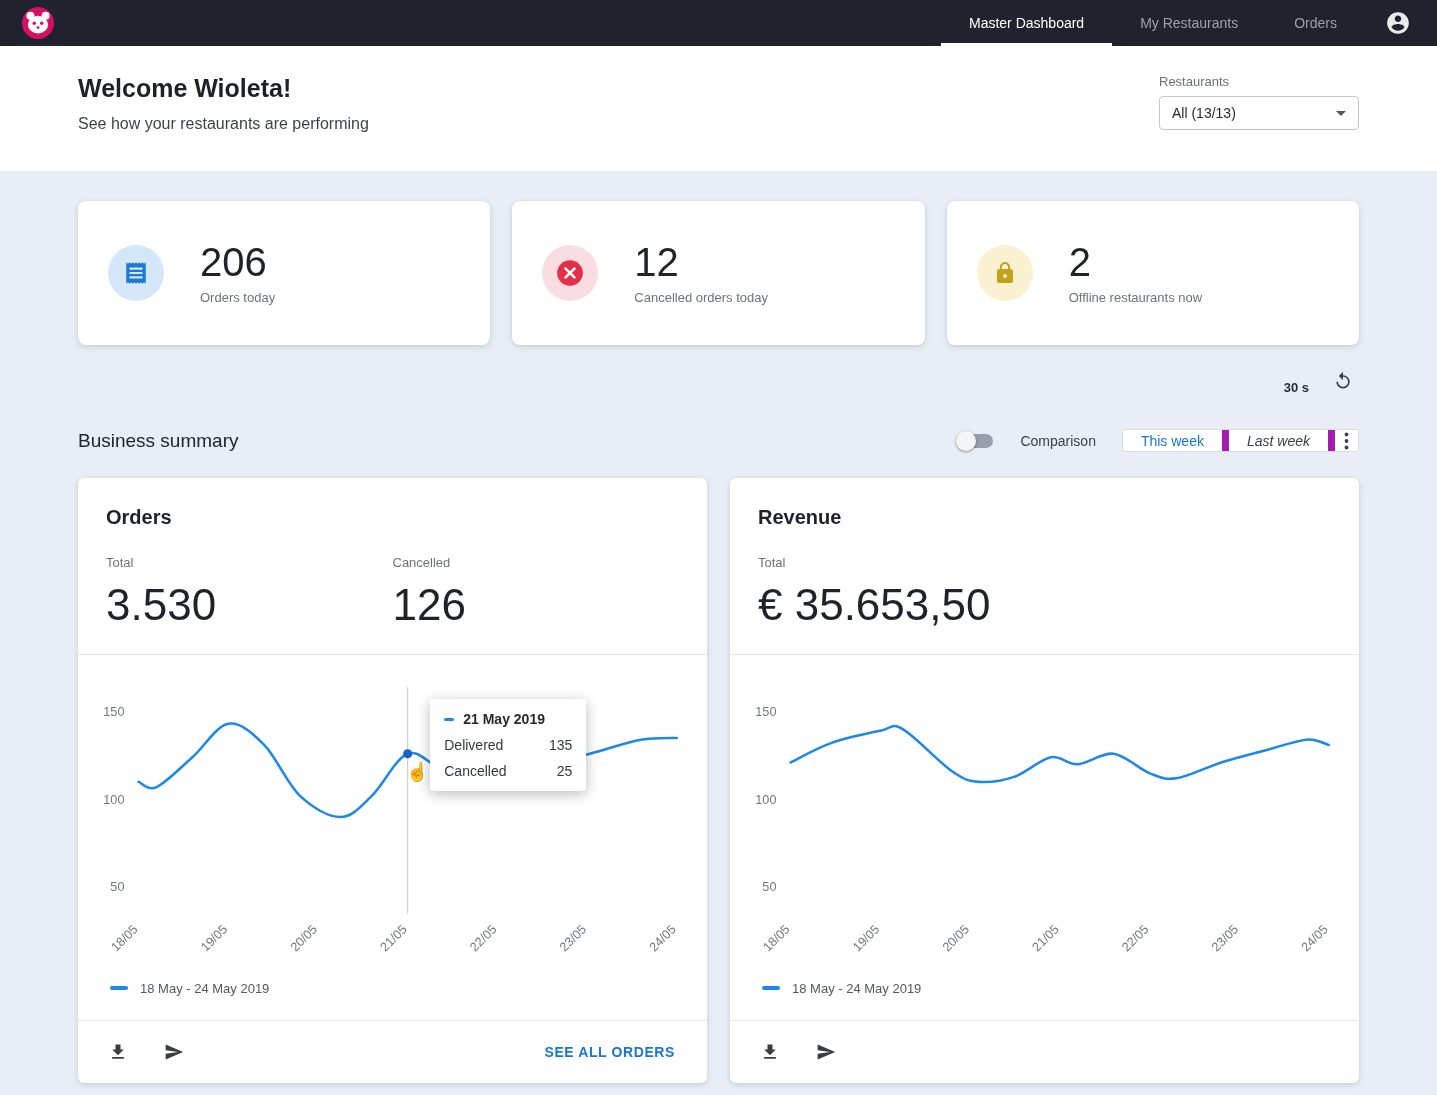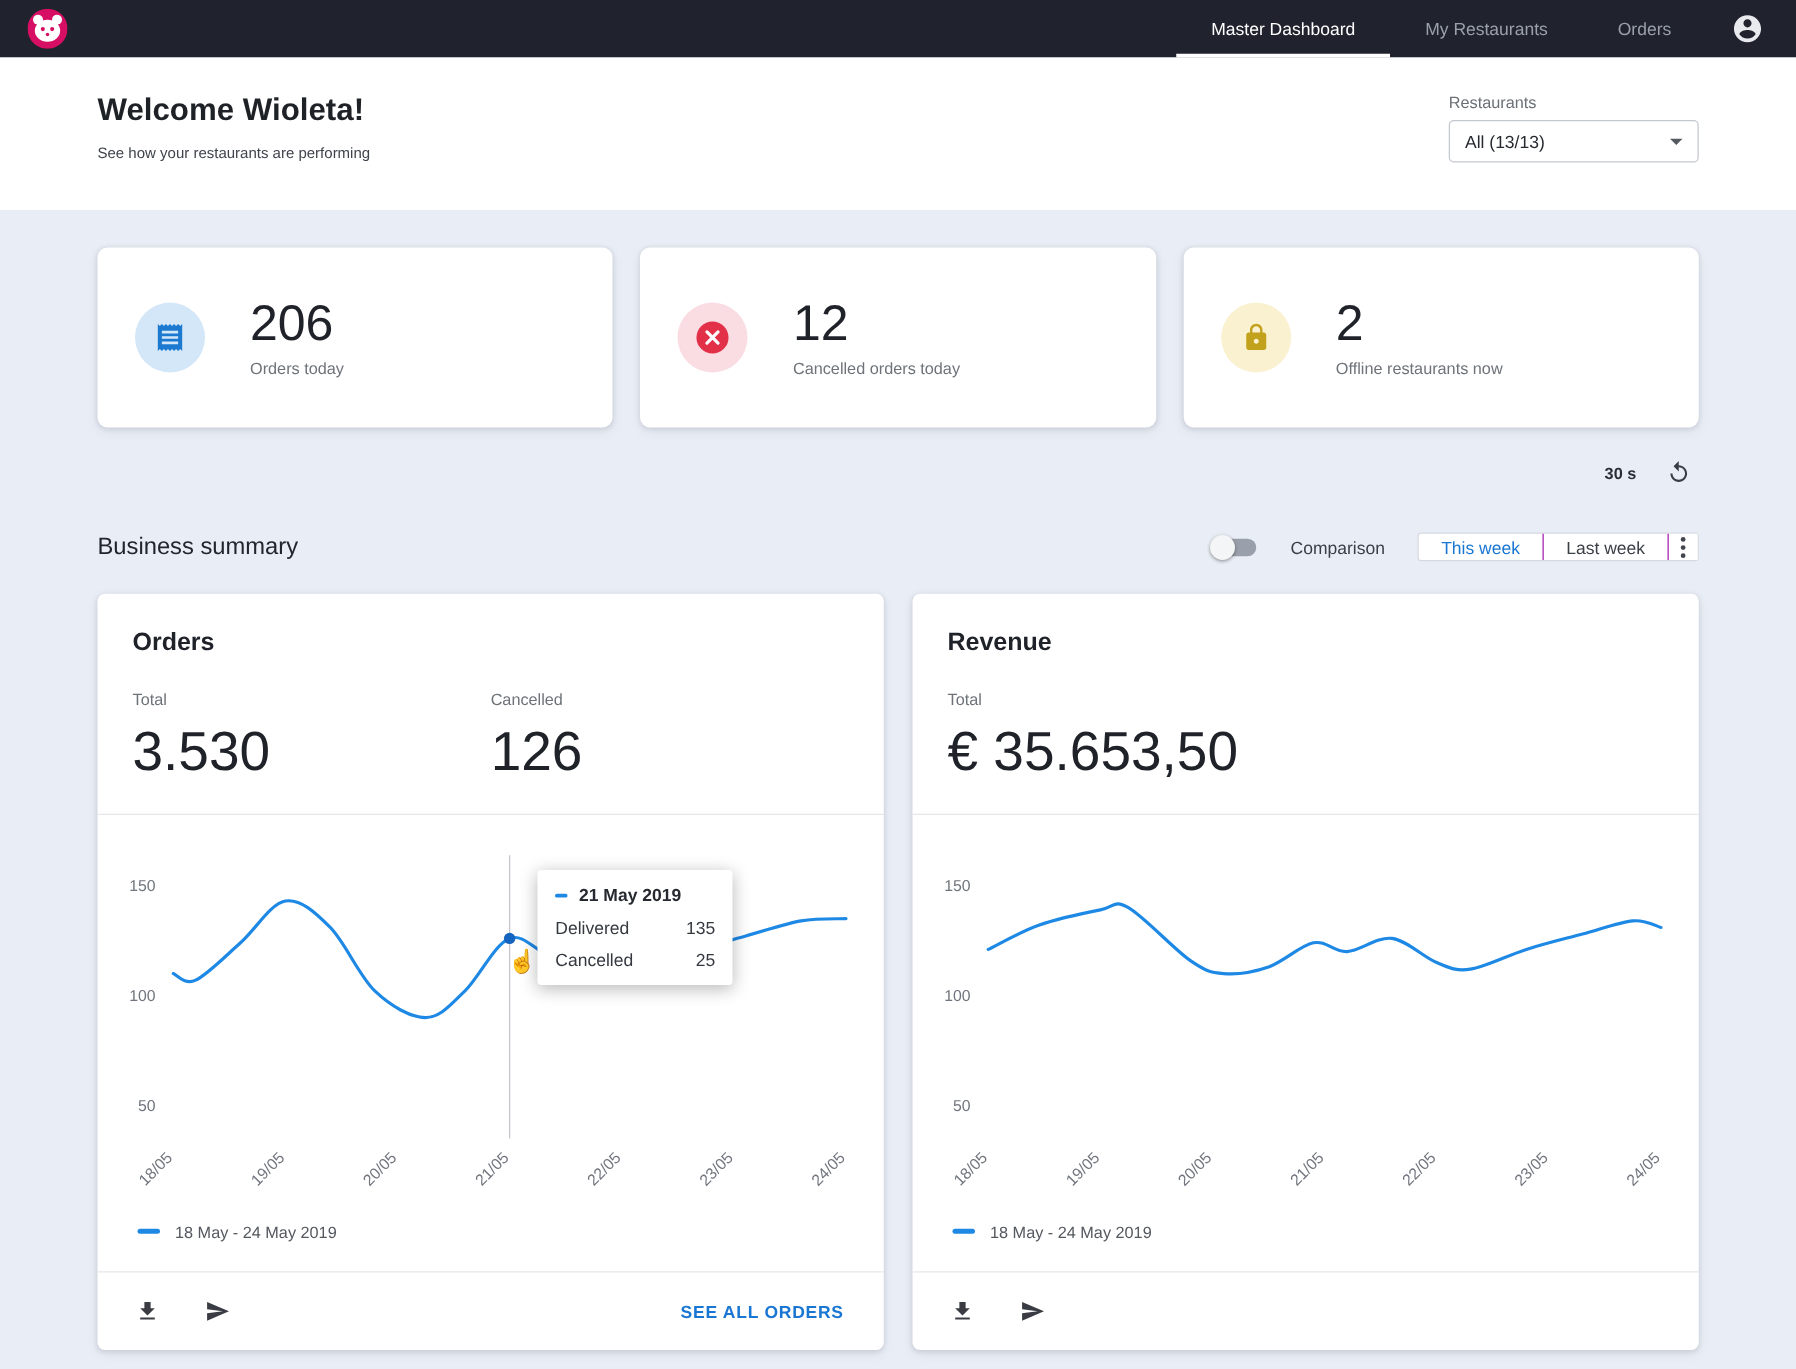--- a/index.html
+++ b/index.html
@@ -28,21 +28,21 @@
   .nav-item.active { color:#ffffff; border-bottom-color:#ffffff; }
   .account-btn { background:none; border:none; padding:6px; margin:0 8px 0 14px; cursor:pointer; display:flex; }
 
   
   .welcome {
     background:#ffffff;
     padding:28px 78px 38px;
     display:flex; justify-content:space-between; align-items:flex-start;
   }
   .welcome h1 { margin:0 0 12px; font-size:25px; font-weight:700; color:#1e2126; }
-  .welcome .subtitle { font-size:12px; color:#3f434b; }
+  .welcome .subtitle { font-size:16px; color:#3f434b; }
   .restaurants { width:200px; }
   .restaurants .field-label { font-size:13px; color:#6b7077; margin-bottom:7px; }
   .select-box {
     border:1px solid #c3c7cf; border-radius:4px; background:#fff;
     height:34px; display:flex; align-items:center; justify-content:space-between;
     padding:0 12px; font-size:14px; color:#26292f; cursor:pointer;
   }
   .caret { width:0; height:0; border-left:5px solid transparent; border-right:5px solid transparent; border-top:5px solid #555a61; }
 
   
@@ -54,35 +54,35 @@
     box-shadow:0 1px 4px rgba(25,32,56,.12), 0 3px 10px rgba(25,32,56,.06);
     padding:40px 30px; display:flex; align-items:center; gap:36px; min-height:122px;
   }
   .stat-icon { width:56px; height:56px; border-radius:50%; display:flex; align-items:center; justify-content:center; flex:0 0 56px; }
   .stat-icon.blue   { background:#d4e7f9; }
   .stat-icon.red    { background:#fadde2; }
   .stat-icon.yellow { background:#f9f1cf; }
   .stat-value { font-size:40px; font-weight:300; color:#1f2228; line-height:1.05; }
   .stat-label { font-size:13px; color:#6e7379; margin-top:7px; }
 
-  .refresh-row { display:flex; justify-content:flex-end; align-items:center; gap:20px; padding:22px 2px 0; }
+  .refresh-row { display:flex; justify-content:flex-end; align-items:flex-end; gap:20px; padding:22px 2px 0; }
   .refresh-interval { font-size:13px; font-weight:700; color:#2a2d33; }
   .icon-btn { background:none; border:none; padding:4px; cursor:pointer; display:flex; align-items:center; }
 
   .summary-row { margin-top:34px; display:flex; align-items:center; justify-content:space-between; }
   .summary-title { font-size:19px; font-weight:500; color:#22252b; }
   .controls { display:flex; align-items:center; gap:26px; }
 
   .switch-wrap { display:flex; align-items:center; gap:27px; font-size:14px; color:#3a3e45; cursor:pointer; }
   .switch-track { width:34px; height:14px; border-radius:7px; background:#9aa0ab; position:relative; }
   .switch-knob { width:20px; height:20px; border-radius:50%; background:#f4f5f6; box-shadow:0 1px 3px rgba(0,0,0,.4); position:absolute; left:-3px; top:-3px; }
 
   .segmented { display:flex; align-items:stretch; background:#fff; border:1px solid #d6d9df; border-radius:3px; height:23px; }
   .seg-btn { display:flex; align-items:center; padding:0 18px; font-size:14px; color:#3c4046; cursor:pointer; background:none; border:none; }
-  .seg-btn.sep, .kebab-btn { border-left:1px solid #a21caf; }
+  .seg-btn.sep, .kebab-btn { border-left:7px solid #a21caf;font-style:italic; }
   .seg-btn.active { color:#1976d2; }
   .kebab-btn { display:flex; align-items:center; padding:0 9px; cursor:pointer; background:#fff; border-top:none; border-right:none; border-bottom:none; }
 
   
   .charts-row { display:flex; gap:23px; margin-top:26px; }
   .chart-card {
     flex:1; background:#fff; border-radius:6px;
     box-shadow:0 1px 4px rgba(25,32,56,.12), 0 3px 10px rgba(25,32,56,.06);
     display:flex; flex-direction:column;
   }

